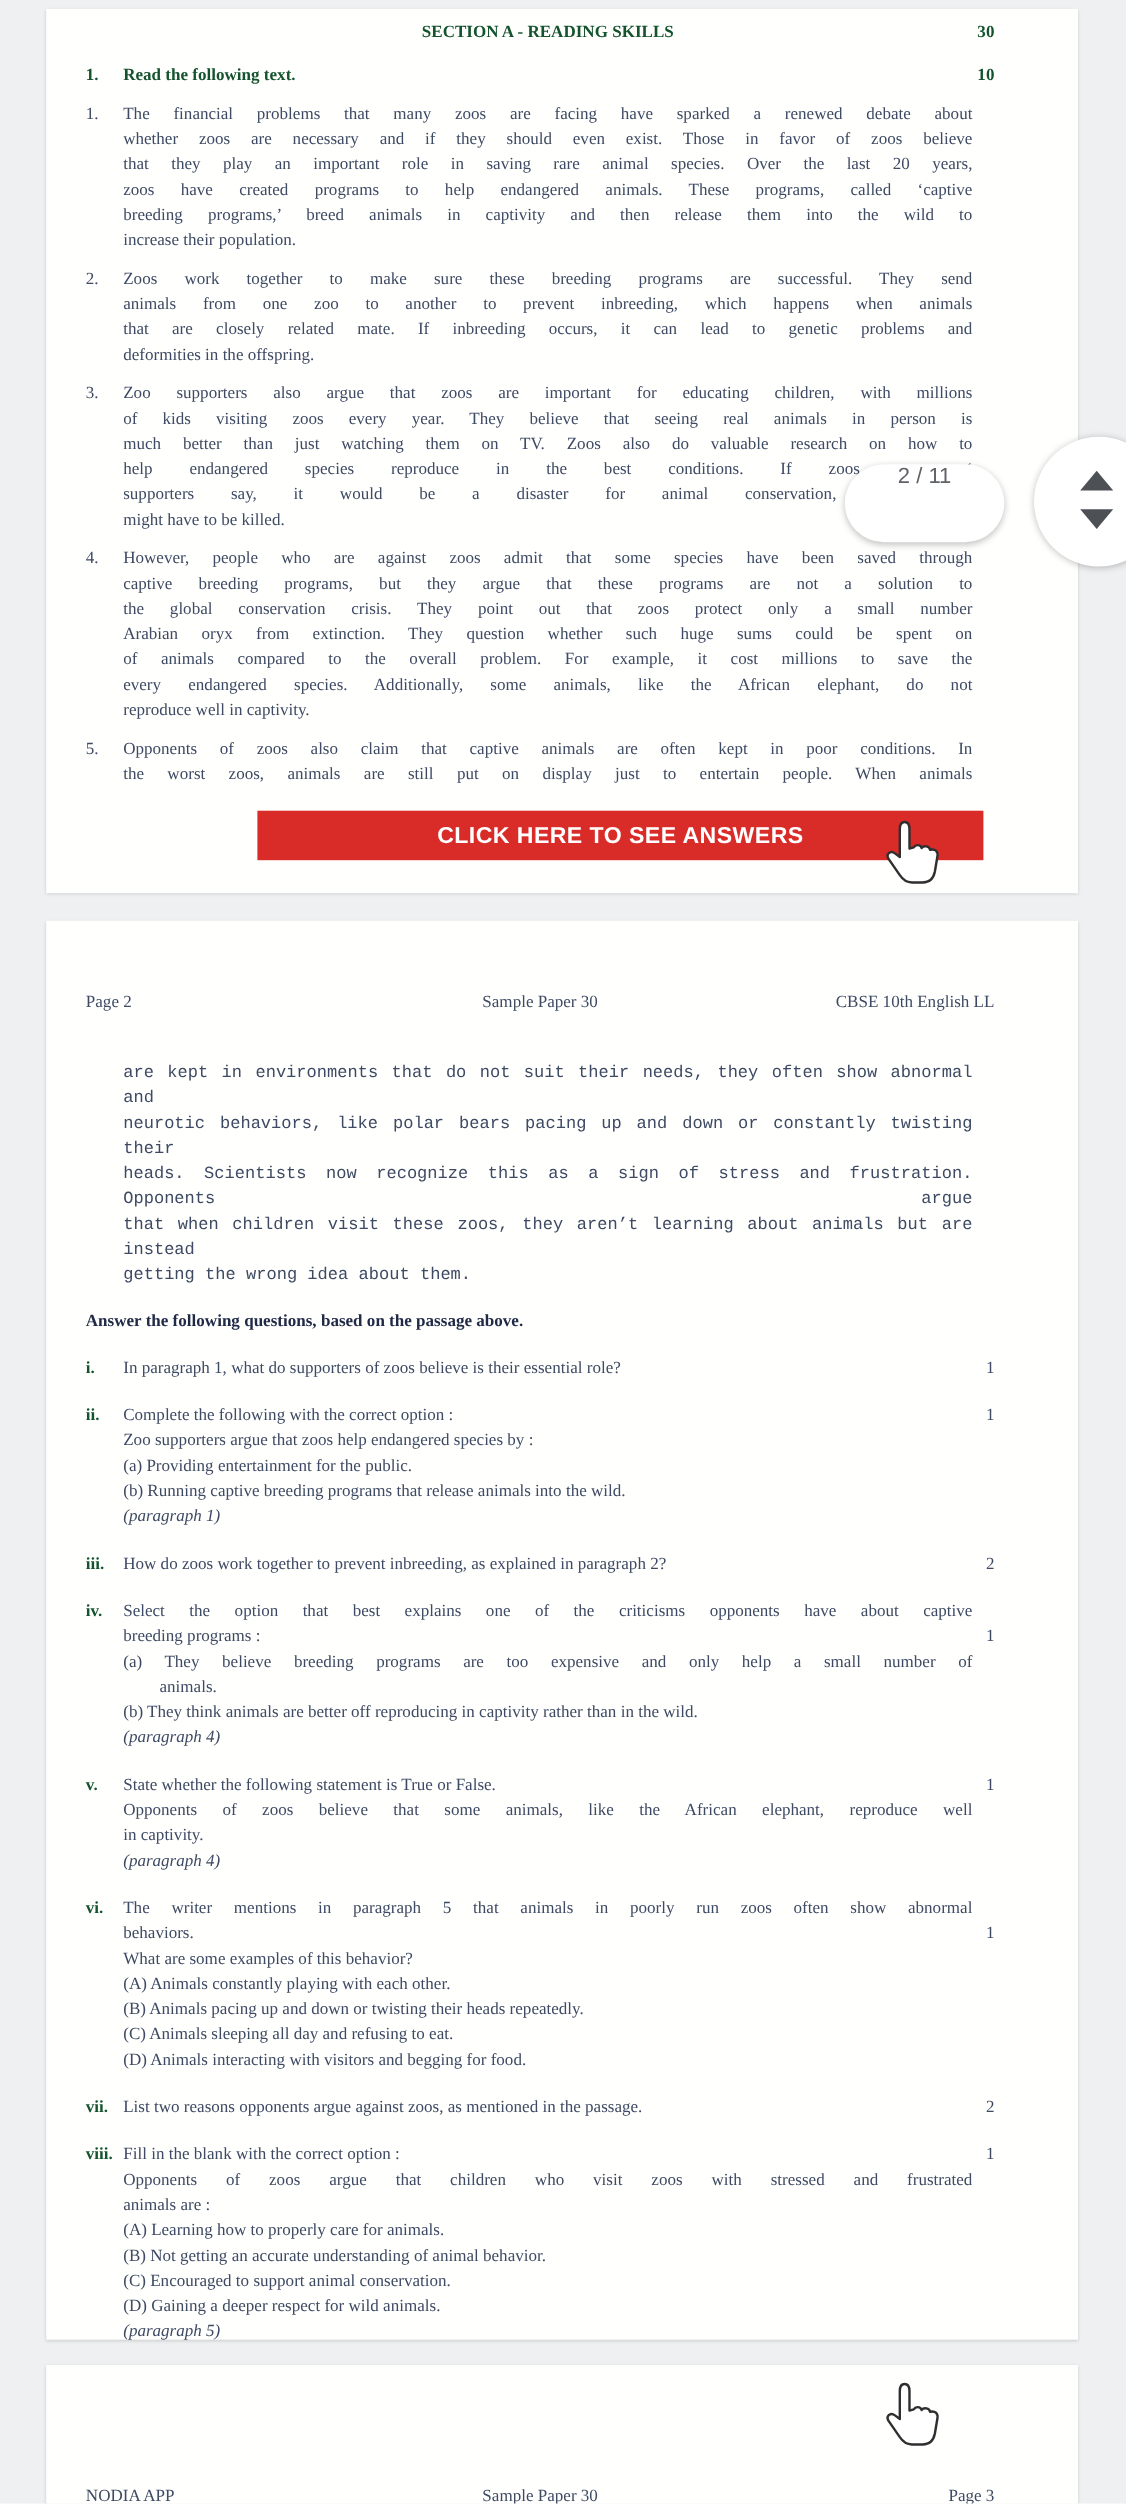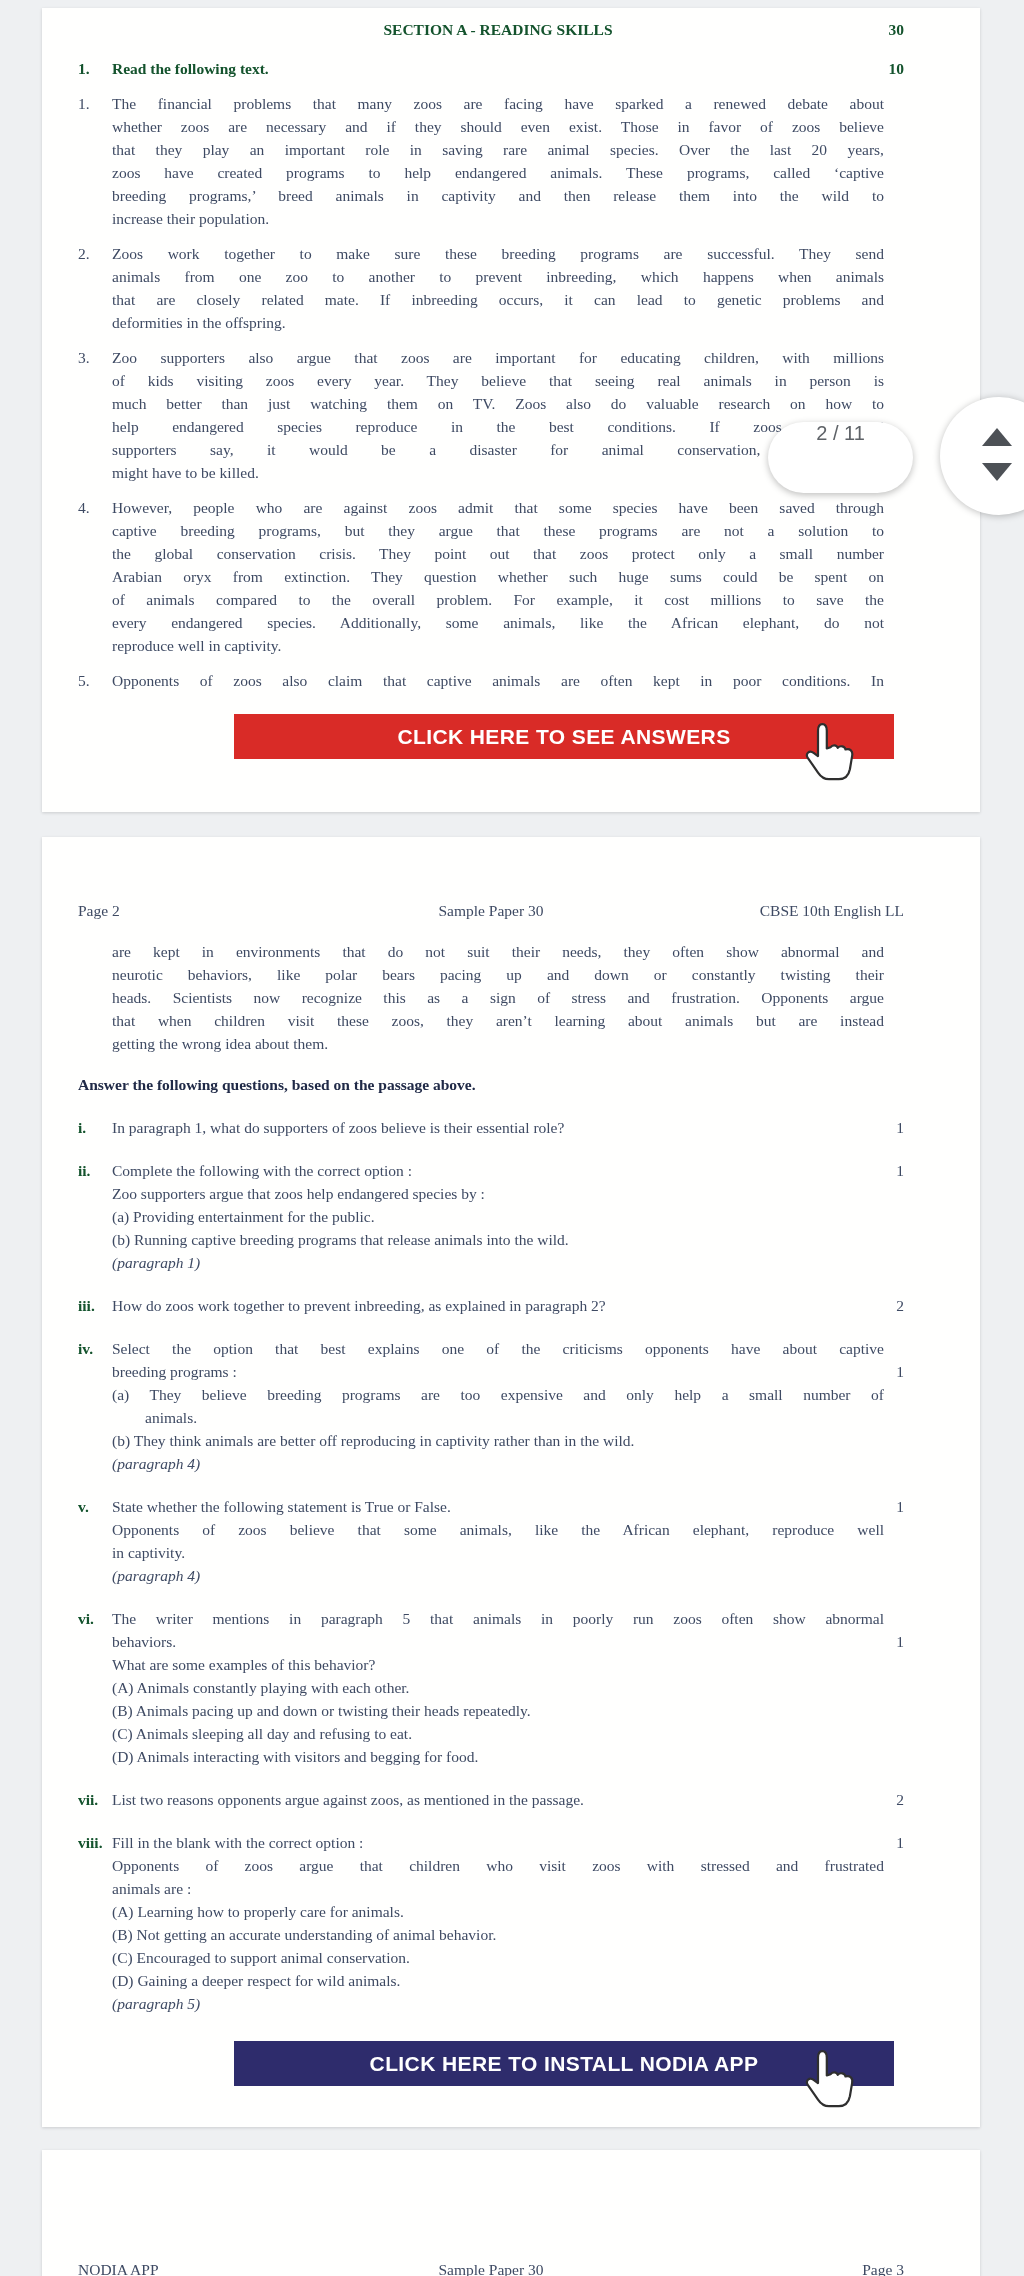--- a/index.html
+++ b/index.html
@@ -27,21 +27,21 @@
   .ind2{padding-left:33px;}
   .sechdr{padding-top:10px;}
   .sechdr .tcol{text-align:center;}
   .q1row{margin-top:16px;}
   .para{margin-top:12px;}
   .pgheader{display:flex;padding-top:62px;font-family:Liberation Serif, serif;}
   .pgheader .h-left{flex:1;text-align:left;}
   .pgheader .h-center{flex:1.6;text-align:center;}
   .pgheader .h-right{flex:1;text-align:right;}
   #page3 .pgheader{padding-top:108px;justify-content:flex-end;}
-  .contpara{margin-top:18px;}
+  .contpara{margin-top:42px;font-family:Liberation Mono, monospace;}
   .ansheading{margin-top:18px;font-weight:bold;color:#202a47;}
   .qblock{margin-top:20px;}
   .cta{
     position:relative;width:660px;height:45px;margin-left:156px;
     display:flex;align-items:center;justify-content:center;
     color:#ffffff;font-family:"Liberation Sans", sans-serif;
     font-weight:bold;font-size:21px;letter-spacing:.4px;line-height:45px;
     cursor:pointer;
   }
   .cta-red{background:#d92b27;margin-top:22px;}
@@ -120,20 +120,21 @@
           <div class="jline">of animals compared to the overall problem. For example, it cost millions to save the</div>
           <div class="jline">every endangered species. Additionally, some animals, like the African elephant, do not</div>
           <div>reproduce well in captivity.</div>
         </div>
         <div class="mcol"></div>
       </div>
       <div class="row para">
         <div class="ncol">5.</div>
         <div class="tcol">
           <div class="jline">Opponents of zoos also claim that captive animals are often kept in poor conditions. In</div>
+          <div class="jline">the worst zoos, animals are still put on display just to entertain people. When animals</div>
         </div>
         <div class="mcol"></div>
       </div>
     </div>
   <div class="cta cta-red">
     <span>CLICK HERE TO SEE ANSWERS</span>
     <svg class="hand" viewBox="0 0 100 120">
       <path d="M38 4 C31 4 30 10 30 16 L30 62 L22 56 C14 50 6 58 12 66 L30 92 C34 98 40 104 50 104 L68 104 C80 104 86 96 88 86 L92 62 C94 52 88 48 80 50 C79 44 70 42 66 47 C64 41 56 41 53 46 L46 48 L46 16 C46 9 45 4 38 4 Z" fill="#ffffff" stroke="#2f2f2f" stroke-width="4" stroke-linejoin="round"></path>
     </svg>
   </div>

